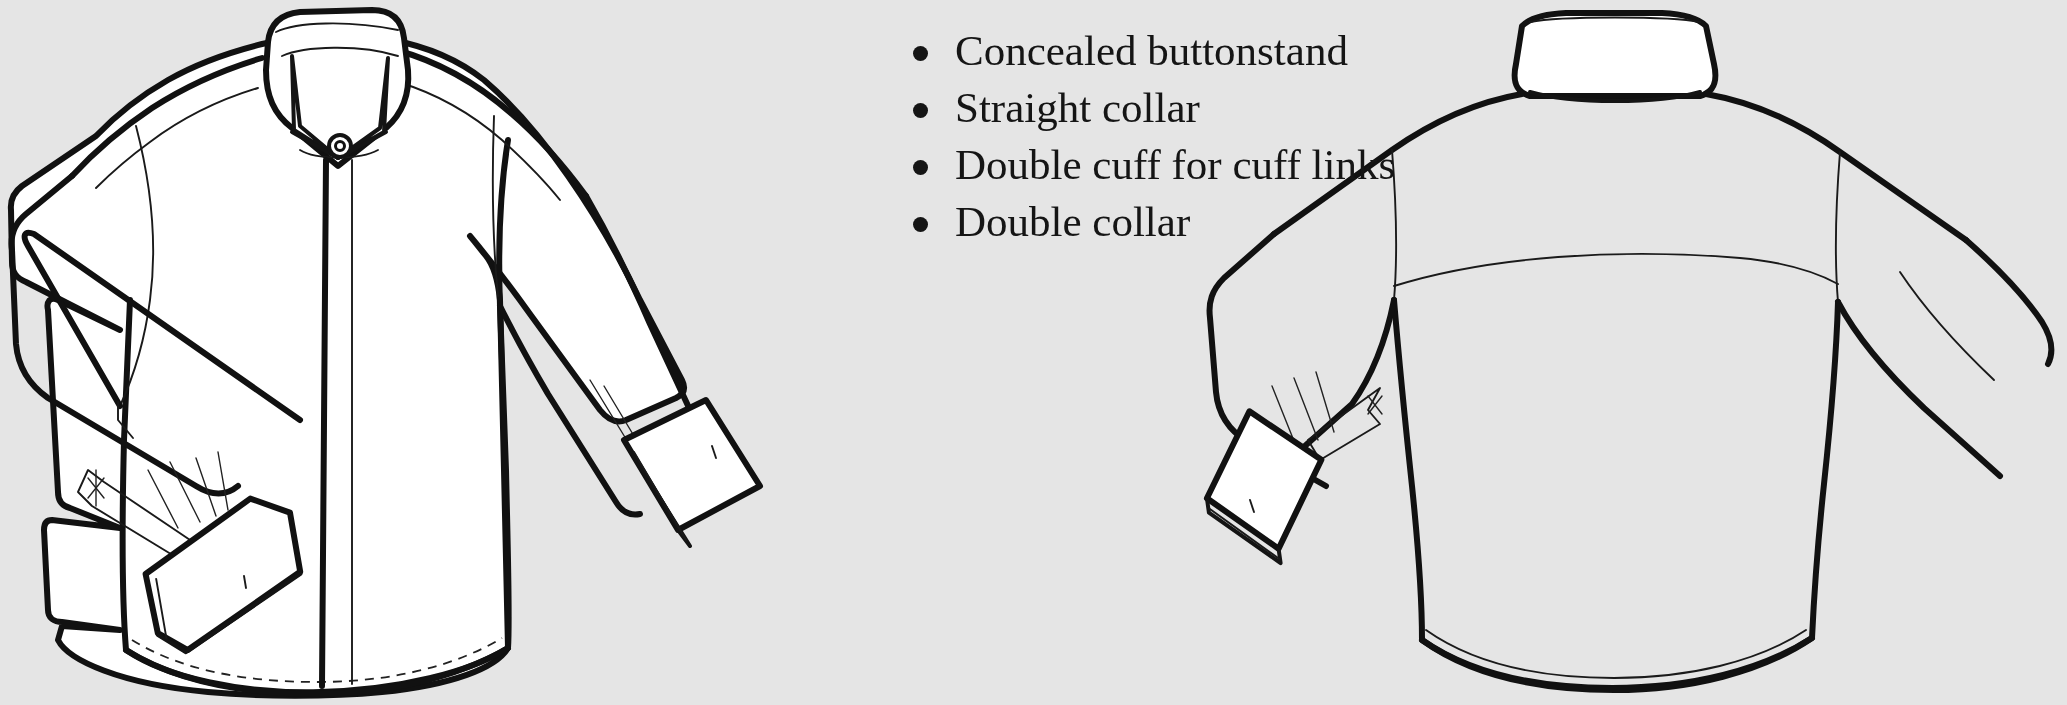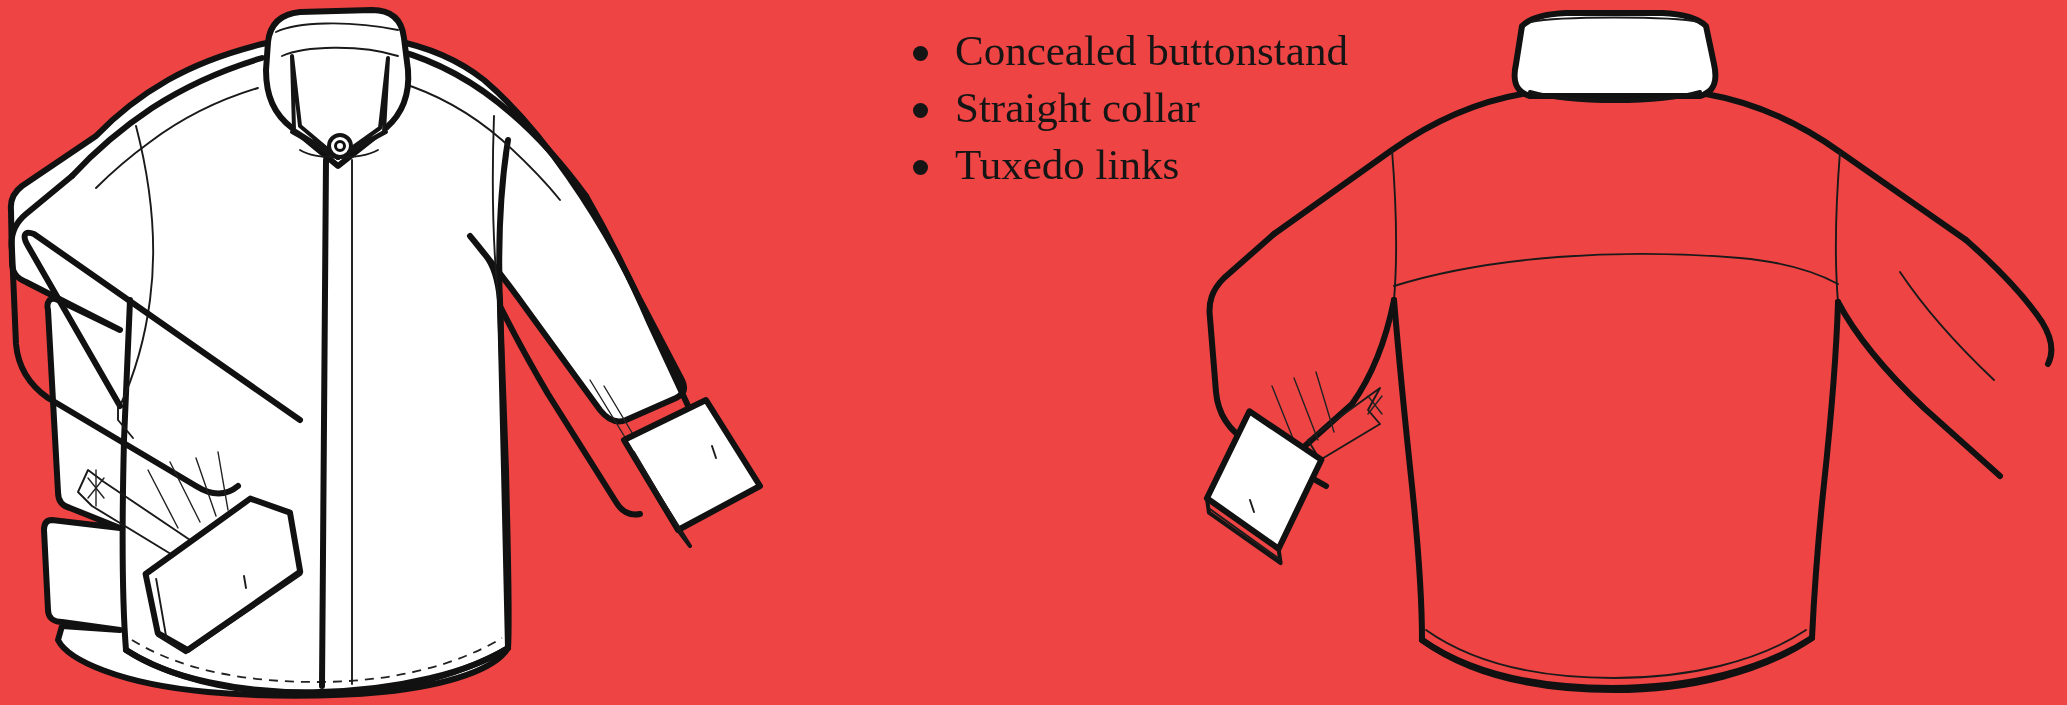--- a/index.html
+++ b/index.html
@@ -12,21 +12,21 @@
     width: 2067px;
     height: 705px;
     font-family: "Liberation Serif", "DejaVu Serif", serif;
     overflow: hidden;
     position: relative;
   }
   #page {
     position: relative;
     width: 2067px;
     height: 705px;
-    background: #ef4444;
+    background: #e5e5e5;
   }
 
   
   .flat-panel {
     position: absolute;
     top: 0;
     height: 705px;
   }
   #front-view-panel  { left: 0px;    width: 860px; }
   #back-view-panel   { left: 1200px; width: 867px; }
@@ -454,18 +454,22 @@
       <li>
         <span class="bullet-dot"></span>
         <span>Concealed buttonstand</span>
       </li>
       <li>
         <span class="bullet-dot"></span>
         <span>Straight collar</span>
       </li>
       <li>
         <span class="bullet-dot"></span>
-        <span>Tuxedo links</span>
+        <span>Double cuff for cuff links</span>
+      </li>
+      <li>
+        <span class="bullet-dot"></span>
+        <span>Double collar</span>
       </li>
     </ul>
   </div>
 
 </div>
 
 </body></html>

